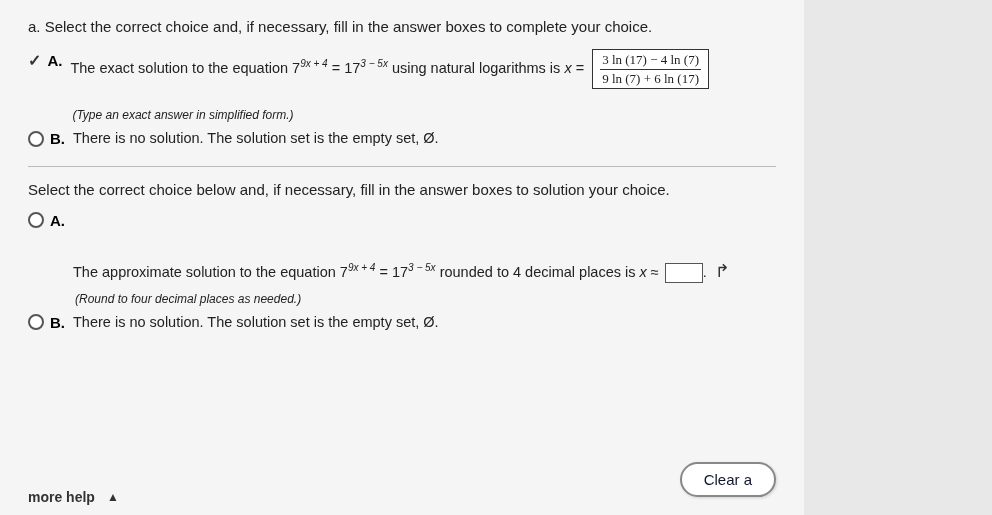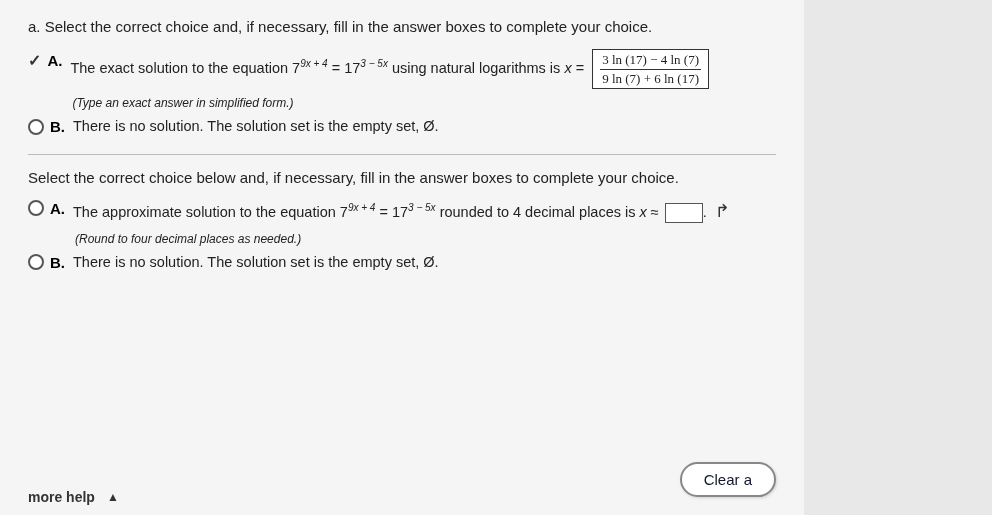--- a/index.html
+++ b/index.html
@@ -174,21 +174,21 @@
 
   <div class="section-label">a. Select the correct choice and, if necessary, fill in the answer boxes to complete your choice.</div>
 
   <div class="choice-group">
 
     <div class="choice-row">
       <div class="checkmark-wrap">
         <span class="checkmark">✓</span>
         <span class="choice-label">A.</span>
       </div>
-      <div style="display:flex; flex-direction:column; gap:4px;">
+      <div style="display:flex; flex-direction:column; gap:16px;">
         <div class="choice-text">
           The exact solution to the equation 7<sup>9<span style="font-style:italic;">x</span> + 4</sup> = 17<sup>3 − 5<span style="font-style:italic;">x</span></sup> using natural logarithms is <span style="font-style:italic;">x</span> =
           <span class="fraction-box">
             <span class="fraction-inner">
               <span class="fraction-num">3 ln (17) − 4 ln (7)</span>
               <span class="fraction-den">9 ln (7) + 6 ln (17)</span>
             </span>
           </span>
         </div>
         <div class="note-text">(Type an exact answer in simplified form.)</div>
@@ -199,30 +199,30 @@
       <div class="radio-wrap">
         <span class="radio-circle"></span>
         <span class="choice-label">B.</span>
       </div>
       <div class="choice-text">There is no solution. The solution set is the empty set, Ø.</div>
     </div>
   </div>
 
   <div class="divider"></div>
 
-  <div class="section-label" style="margin-bottom:12px;">Select the correct choice below and, if necessary, fill in the answer boxes to complete your choice.</div>
+  <div class="section-label" style="margin-bottom:12px;">Select the correct choice below and, if necessary, fill in the answer boxes to solution your choice.</div>
 
   <div class="choice-group">
 
     <div class="choice-row">
       <div class="radio-wrap">
         <span class="radio-circle"></span>
         <span class="choice-label">A.</span>
       </div>
-      <div style="display:flex; flex-direction:column; gap:4px;">
+      <div style="display:flex; flex-direction:column; gap:4px;margin-top:48px;">
         <div class="choice-text">
           The approximate solution to the equation 7<sup>9<span style="font-style:italic;">x</span> + 4</sup> = 17<sup>3 − 5<span style="font-style:italic;">x</span></sup> rounded to 4 decimal places is <span style="font-style:italic;">x</span> ≈
           <span class="answer-box"></span>.
           <span class="cursor-arrow">↱</span>
         </div>
         <div class="note-text">(Round to four decimal places as needed.)</div>
       </div>
     </div>
 
     <div class="choice-row">

